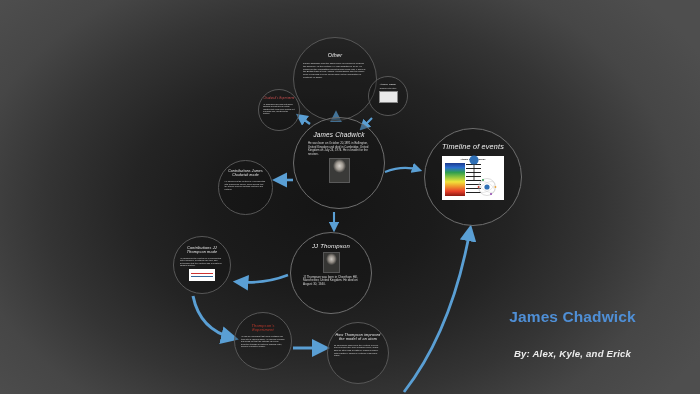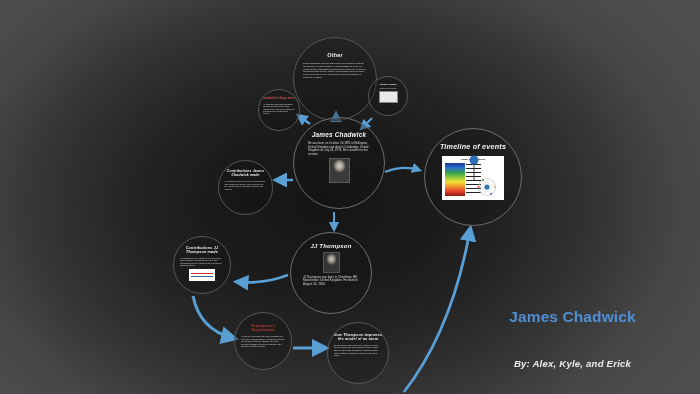--- a/index.html
+++ b/index.html
@@ -17,21 +17,21 @@
 
   #arrows{position:absolute;inset:0;pointer-events:none;}
 
   
   .bubble{position:absolute;border-radius:50%;box-sizing:border-box;
           display:flex;flex-direction:column;align-items:center;
           overflow:hidden;text-align:center;}
   .ring{border:1.4px solid #6e6e6e;background:rgba(20,20,20,.35);}
   .ring-soft{border:1.2px solid #575757;background:rgba(18,18,18,.3);}
 
-  .b-title{color:#f2f2f2;font-style:italic;font-weight:bold;
+  .b-title{color:#f2f2f2;font-style:italic;font-weight:normal;
            letter-spacing:.2px;line-height:1.12;}
   .b-body{color:#d6d6d6;line-height:1.22;text-align:left;
           font-weight:normal;}
 
   
   #n-chadwick{left:293px;top:117px;width:92px;height:92px;}
   #n-chadwick .b-title{font-size:6.4px;margin-top:13px;}
   #n-chadwick .b-body{font-size:2.9px;width:62px;margin-top:4px;}
   .portrait{width:19px;height:23px;margin-top:2px;
             background:
@@ -93,21 +93,21 @@
   #n-small2 .b-body{font-size:1.8px;width:30px;margin-top:1.5px;text-align:center;}
   .mini-img2{width:17px;height:10px;margin-top:1.5px;background:#e9e9e9;
              border:.4px solid #888;}
 
   
   #title-block{position:absolute;left:455px;top:308px;width:235px;
                text-align:center;}
   #title-block .t1{color:#4f8fd6;font-size:15.5px;font-weight:bold;
                    line-height:1.16;letter-spacing:.1px;}
   #title-block .t2{color:#ededed;font-size:9.6px;font-weight:bold;
-                   font-style:italic;margin-top:32px;letter-spacing:.2px;}
+                   font-style:italic;margin-top:22px;letter-spacing:.2px;}
 </style>
 </head>
 <body>
 
 <div id="canvas">
   <div id="bg"></div>
 
   <svg id="arrows" viewBox="0 0 700 394" width="700" height="394">
     <defs>
       <marker id="ah" markerWidth="5" markerHeight="5" refX="3.4" refY="2.5" orient="auto">

